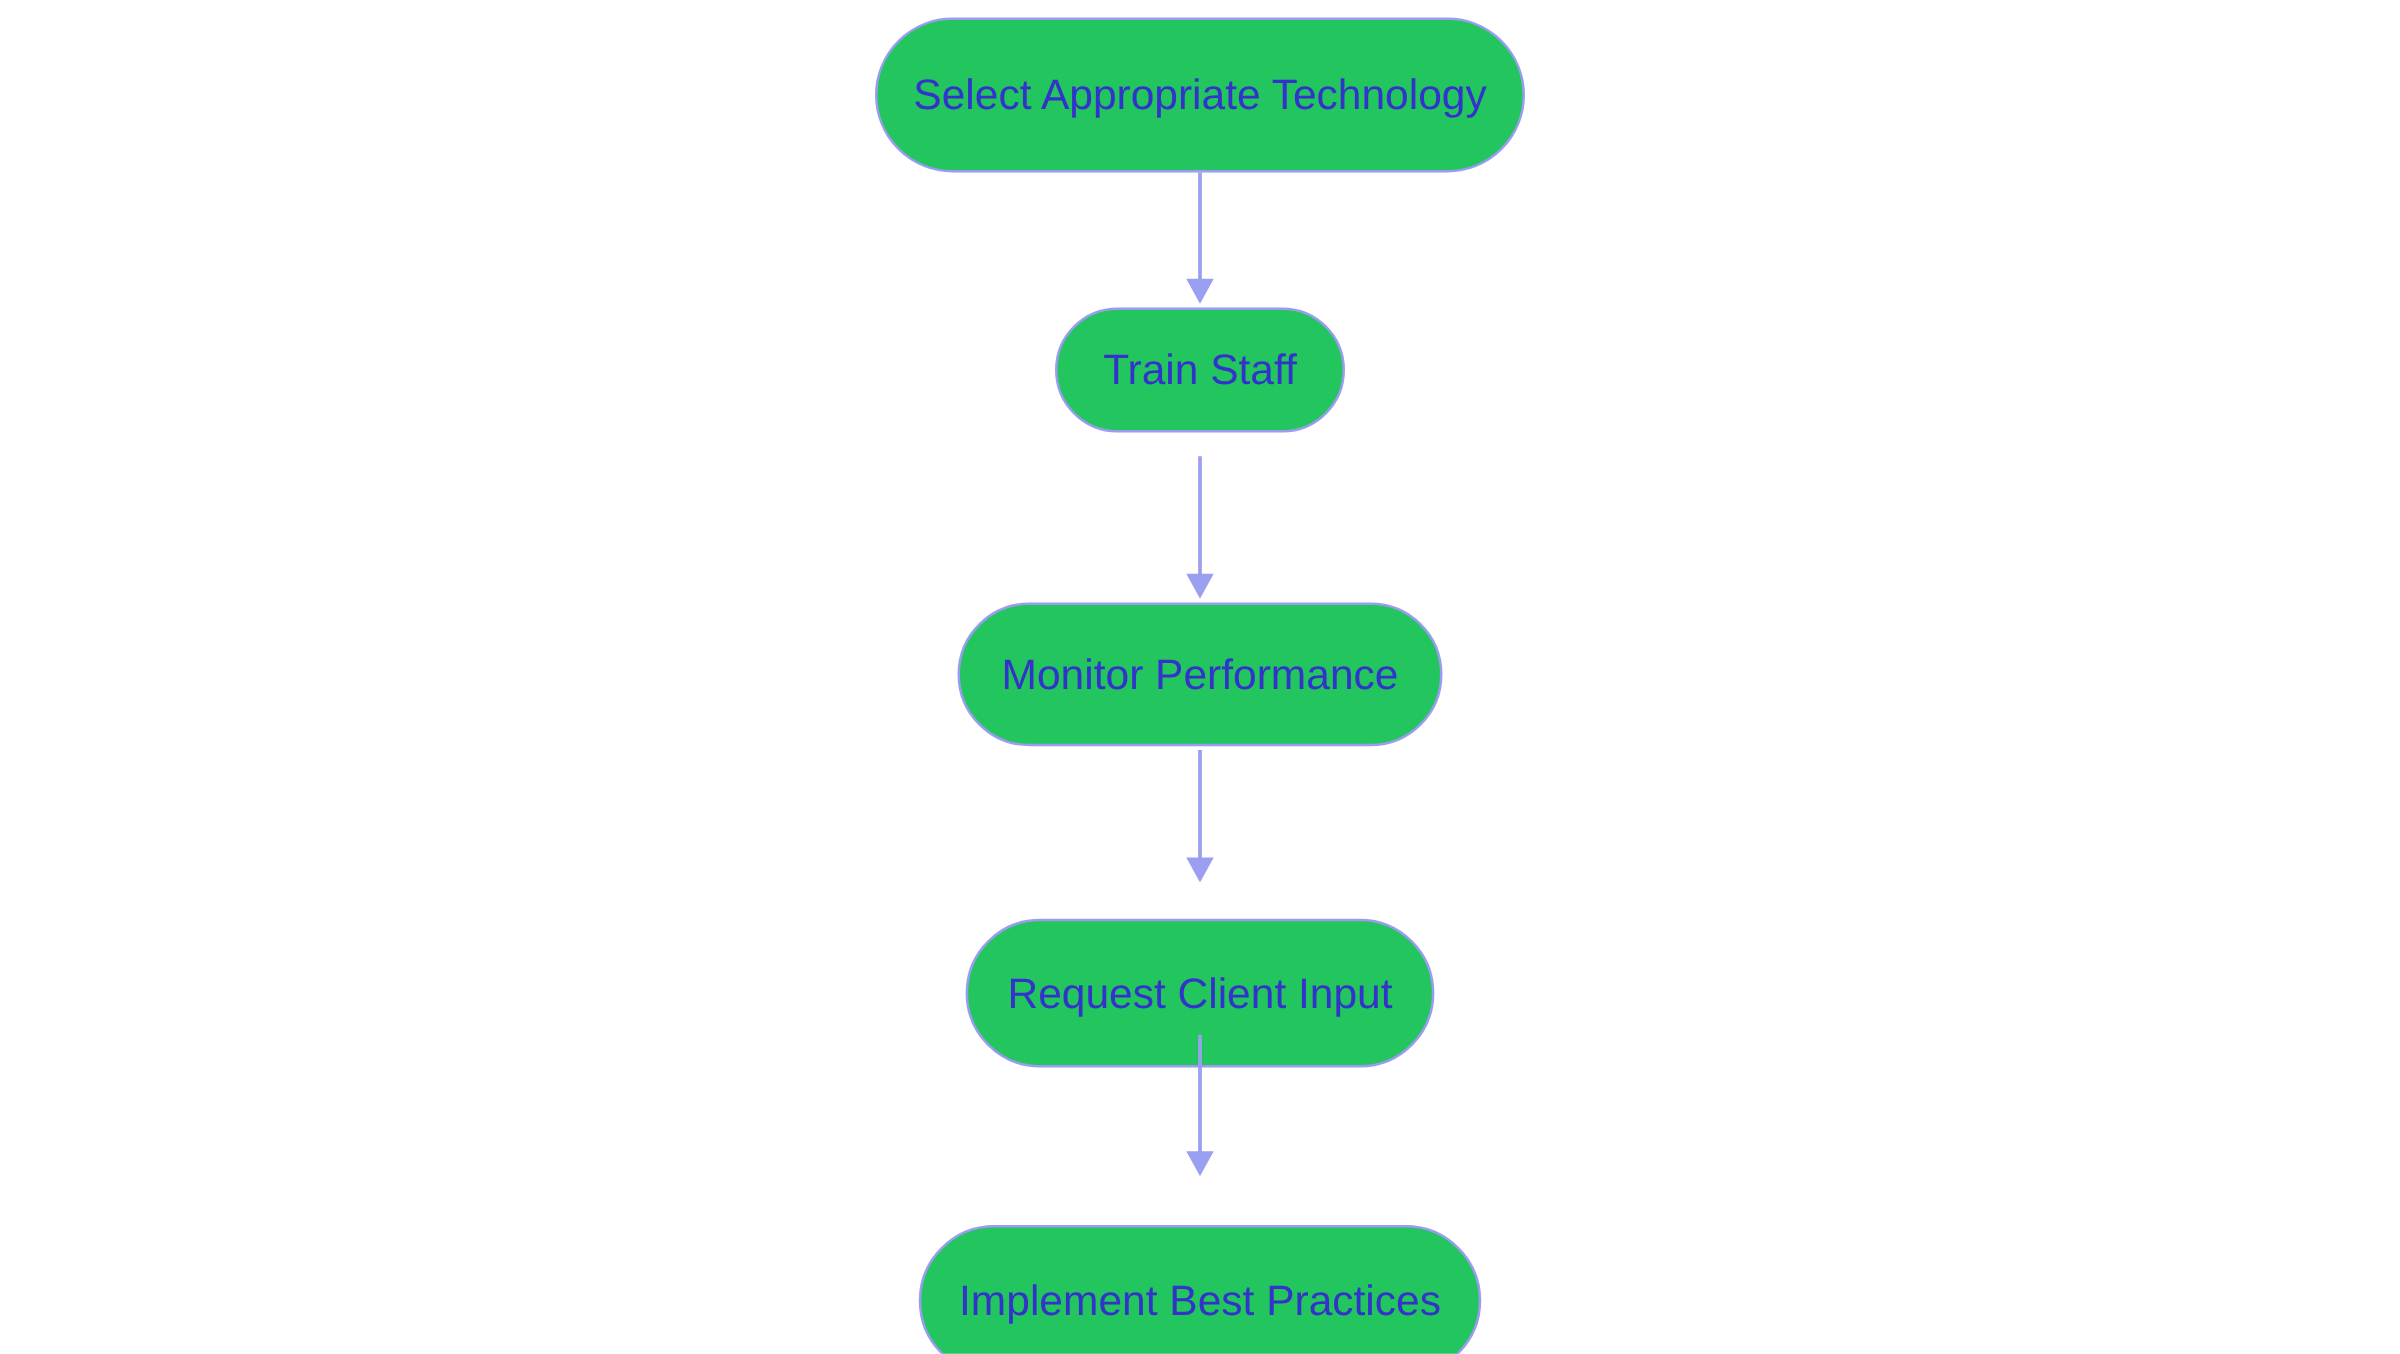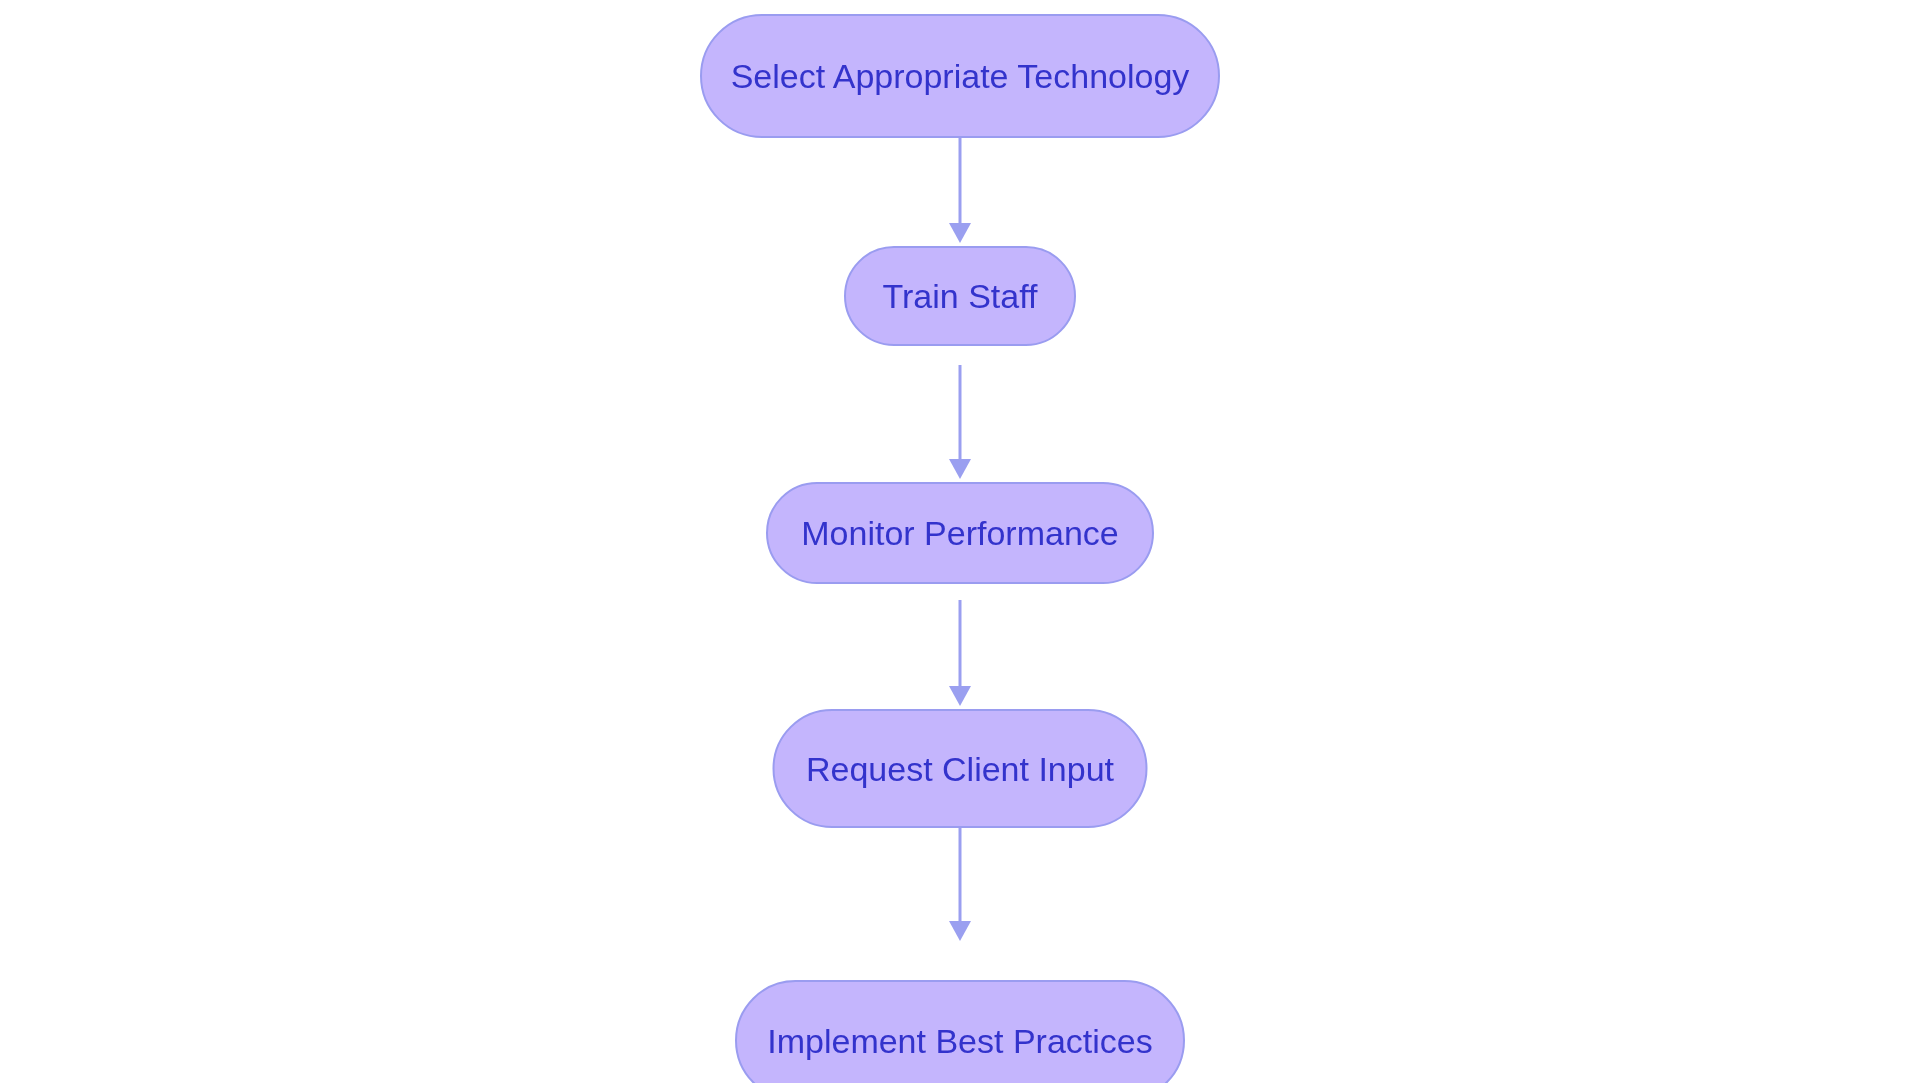--- a/index.html
+++ b/index.html
@@ -21,21 +21,21 @@
     height: 1083px;
     background: #ffffff;
   }
 
   .flow-node {
     position: absolute;
     box-sizing: border-box;
     display: flex;
     align-items: center;
     justify-content: center;
-    background: #c4b5fd;
+    background: #22c55e;
     border: 2px solid #9a9cf0;
     border-radius: 9999px;
     transform: translateX(-50%);
     left: 50%;
   }
 
   .flow-node-label {
     color: #3333cc;
     font-family: "Liberation Sans", sans-serif;
     font-size: 34px;
@@ -89,32 +89,32 @@
     <span class="flow-node-label">Train Staff</span>
   </div>
 
   <div class="flow-edge" style="top:365px; height:117px;">
     <svg width="40" height="117" viewBox="0 0 40 117">
       <line class="edge-line" x1="20" y1="0" x2="20" y2="97"></line>
       <polygon class="edge-arrowhead" points="9,94 31,94 20,114"></polygon>
     </svg>
   </div>
 
-  <div class="flow-node" style="top:482px; width:388px; height:102px;">
+  <div class="flow-node" style="top:482px; width:388px; height:115px;">
     <span class="flow-node-label">Monitor Performance</span>
   </div>
 
   <div class="flow-edge" style="top:600px; height:109px;">
     <svg width="40" height="109" viewBox="0 0 40 109">
       <line class="edge-line" x1="20" y1="0" x2="20" y2="89"></line>
       <polygon class="edge-arrowhead" points="9,86 31,86 20,106"></polygon>
     </svg>
   </div>
 
-  <div class="flow-node" style="top:709px; width:375px; height:119px;">
+  <div class="flow-node" style="top:735px; width:375px; height:119px;">
     <span class="flow-node-label">Request Client Input</span>
   </div>
 
   <div class="flow-edge" style="top:828px; height:116px;">
     <svg width="40" height="116" viewBox="0 0 40 116">
       <line class="edge-line" x1="20" y1="0" x2="20" y2="96"></line>
       <polygon class="edge-arrowhead" points="9,93 31,93 20,113"></polygon>
     </svg>
   </div>
 

